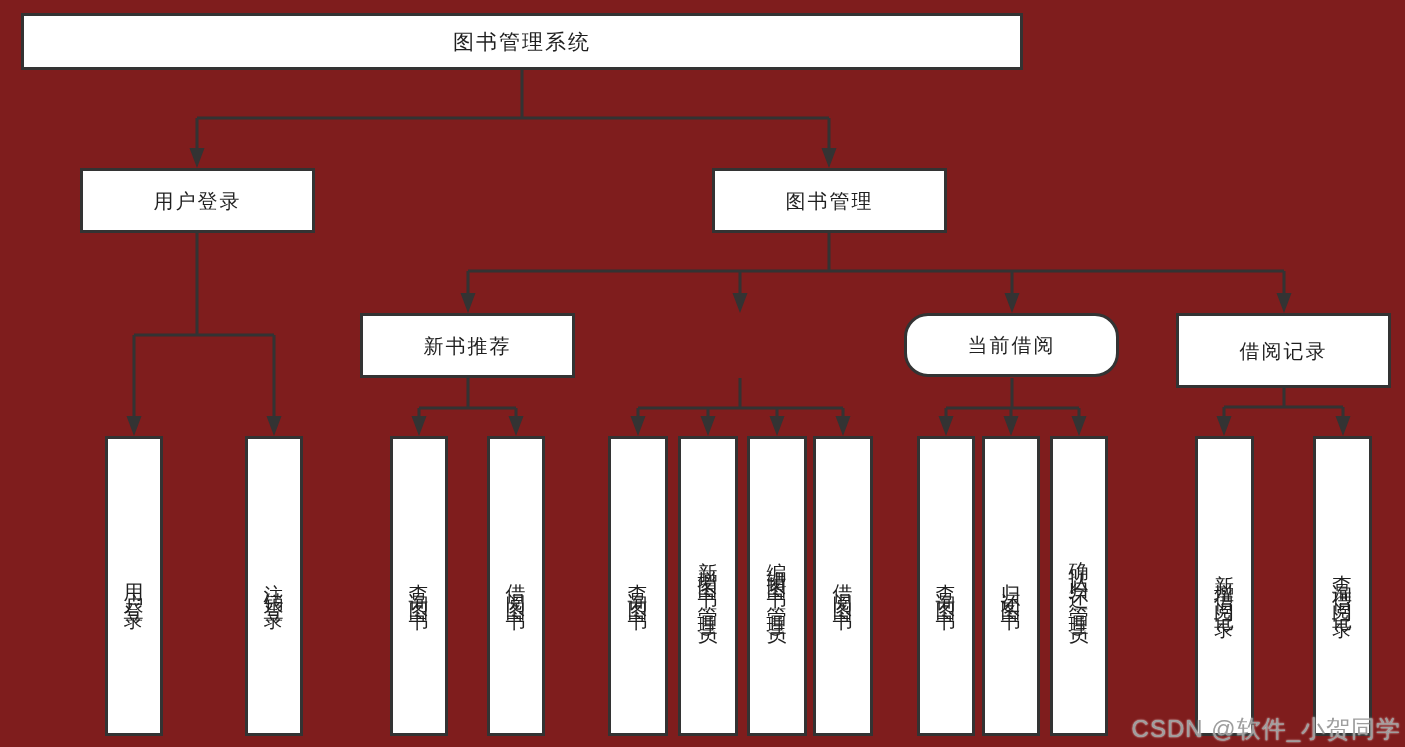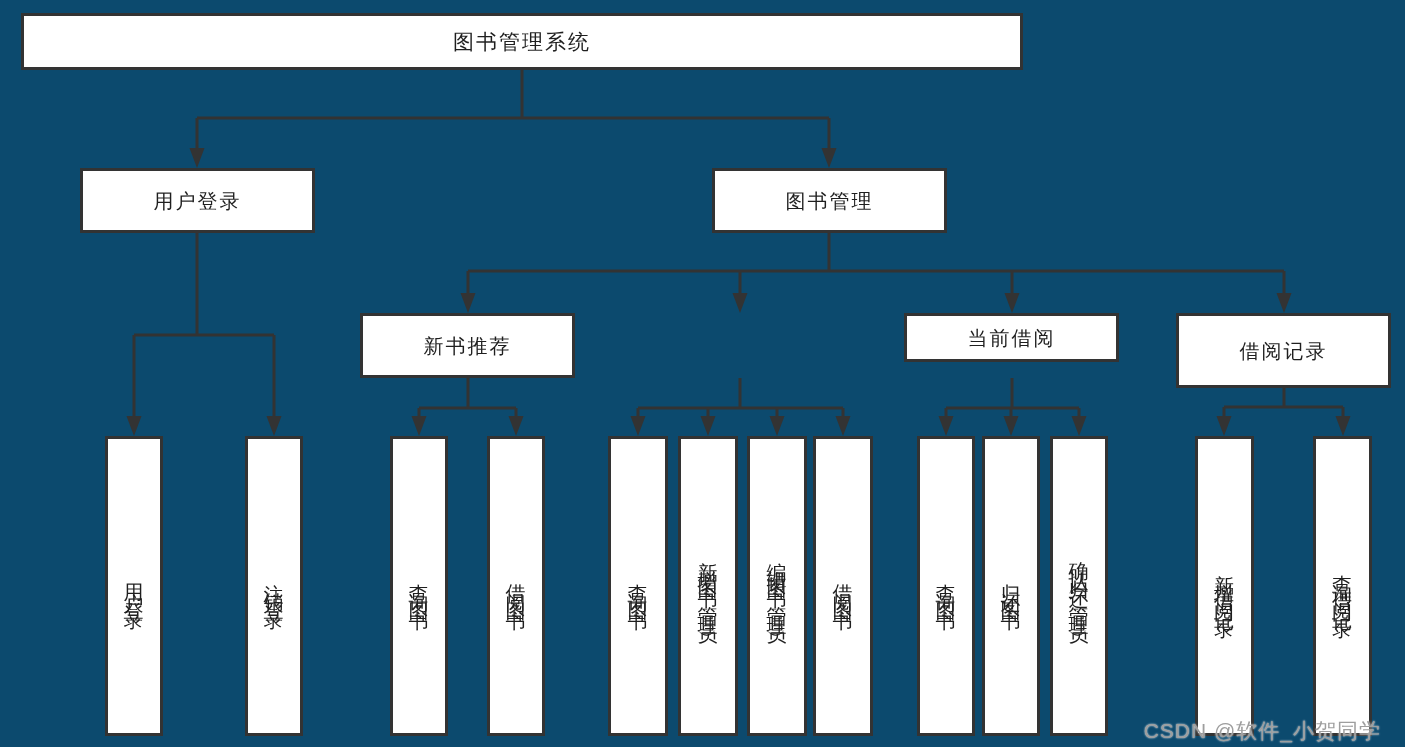--- a/index.html
+++ b/index.html
@@ -5,21 +5,21 @@
   html, body {
     margin: 0;
     padding: 0;
     background: #ffffff;
     font-family: "Liberation Sans", sans-serif;
   }
   #stage {
     position: relative;
     width: 1405px;
     height: 747px;
-    background: #0c4a6e;
+    background: #7f1d1d;
     overflow: hidden;
   }
   #wires {
     position: absolute;
     left: 0; top: 0;
     width: 1405px;
     height: 747px;
   }
   .box {
     position: absolute;
@@ -39,23 +39,23 @@
   }
   .box-v {
     writing-mode: vertical-rl;
     text-orientation: mixed;
     font-size: 20px;
     letter-spacing: 9px;
     line-height: 1;
   }
   #watermark {
     position: absolute;
-    right: 24px;
+    right: 4px;
     bottom: 2px;
-    font-size: 21px;
+    font-size: 24px;
     color: #9e9e9e;
     letter-spacing: 1px;
     text-shadow: 0 0 2px #ffffff;
     white-space: nowrap;
   }
 </style>
 </head>
 <body>
 
 <div id="stage">
@@ -99,21 +99,21 @@
                M1335.5 416 L1350.5 416 L1343 436 Z"></path>
     </g>
   </svg>
 
   <div class="box box-h" style="left:21px; top:13px; width:1002px; height:57px; font-size:21px;">图书管理系统</div>
 
   <div class="box box-h" style="left:80px; top:168px; width:235px; height:65px;">用户登录</div>
   <div class="box box-h" style="left:712px; top:168px; width:235px; height:65px;">图书管理</div>
 
   <div class="box box-h" style="left:360px; top:313px; width:215px; height:65px;text-align:center;">新书推荐</div>
-  <div class="box box-h" style="left:904px; top:313px; width:215px; height:49px;">当前借阅</div>
+  <div class="box box-h" style="left:904px; top:313px; width:215px; height:64px;border-radius:24px;">当前借阅</div>
   <div class="box box-h" style="left:1176px; top:313px; width:215px; height:75px;">借阅记录</div>
 
   <div class="box box-v" style="left:105px; top:436px; width:58px; height:300px;">用户登录</div>
   <div class="box box-v" style="left:245px; top:436px; width:58px; height:300px;">注销登录</div>
 
   <div class="box box-v" style="left:390px; top:436px; width:58px; height:300px;">查询图书</div>
   <div class="box box-v" style="left:487px; top:436px; width:58px; height:300px;">借阅图书</div>
 
   <div class="box box-v" style="left:608px; top:436px; width:60px; height:300px;">查询图书</div>
   <div class="box box-v" style="left:678px; top:436px; width:60px; height:300px;">新增图书（管理员）</div>

